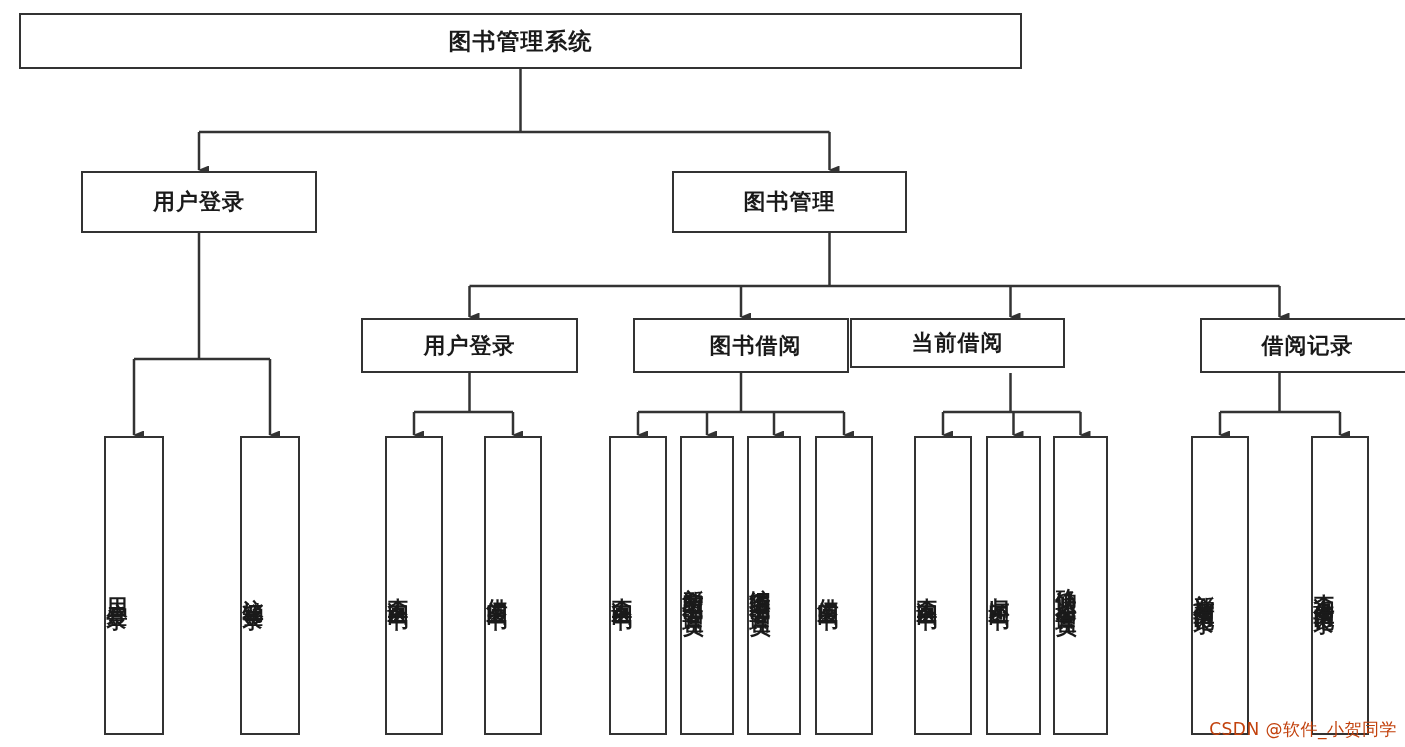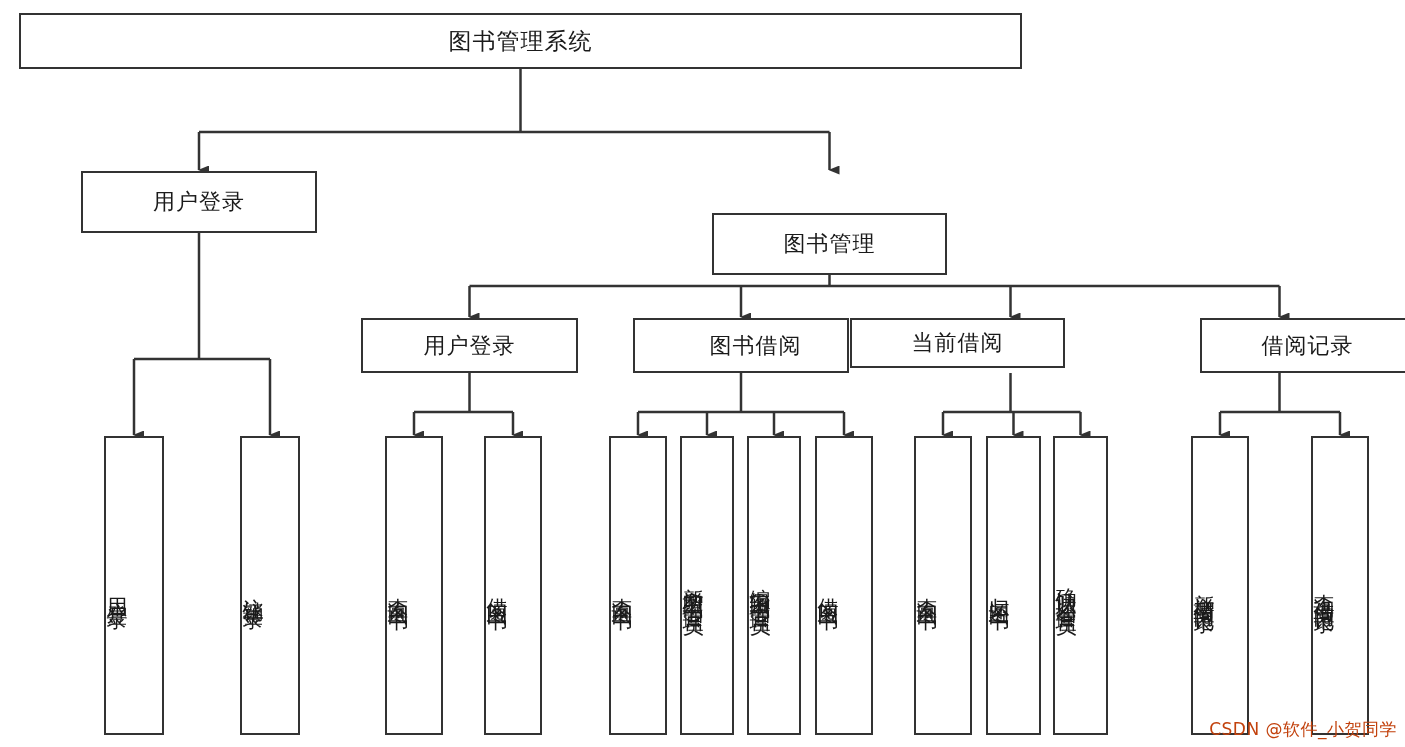--- a/index.html
+++ b/index.html
@@ -34,20 +34,21 @@
     display: flex;
     align-items: center;
     justify-content: center;
     overflow: hidden;
   }
   .node-label {
     color: #1a1a1a;
     letter-spacing: 1px;
     line-height: 1.25;
     white-space: nowrap;
+    font-weight: bold;
   }
   .node.horiz .node-label {
     font-size: 22px;
   }
   .node.vert {
     align-items: center;
     justify-content: flex-start;
     padding-top: 6px;
   }
   .node.vert .node-label {
@@ -119,21 +120,21 @@
       </g>
   </svg>
 
   <div id="nodes-layer">
       <div class="node horiz root" style="left: 19px; top: 13px; width: 1003px; height: 56px;">
         <span class="node-label">图书管理系统</span>
       </div>
       <div class="node horiz" style="left: 81px; top: 171px; width: 236px; height: 62px;">
         <span class="node-label">用户登录</span>
       </div>
-      <div class="node horiz" style="left: 712px; top: 171px; width: 235px; height: 62px; margin-top: 42px;">
+      <div class="node horiz" style="left: 672px; top: 171px; width: 235px; height: 62px;">
         <span class="node-label">图书管理</span>
       </div>
       <div class="node horiz" style="left: 361px; top: 318px; width: 217px; height: 55px;">
         <span class="node-label">用户登录</span>
       </div>
       <div class="node horiz" style="left: 633px; top: 318px; width: 216px; height: 55px; padding-left: 29px;">
         <span class="node-label">图书借阅</span>
       </div>
       <div class="node horiz" style="left: 850px; top: 318px; width: 215px; height: 50px;">
         <span class="node-label">当前借阅</span>

